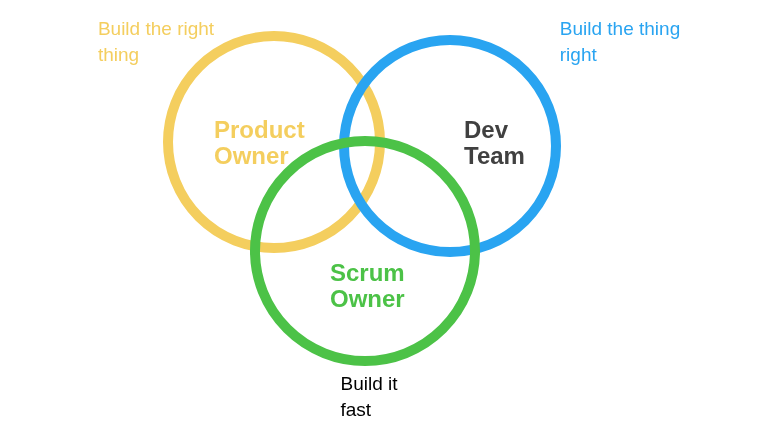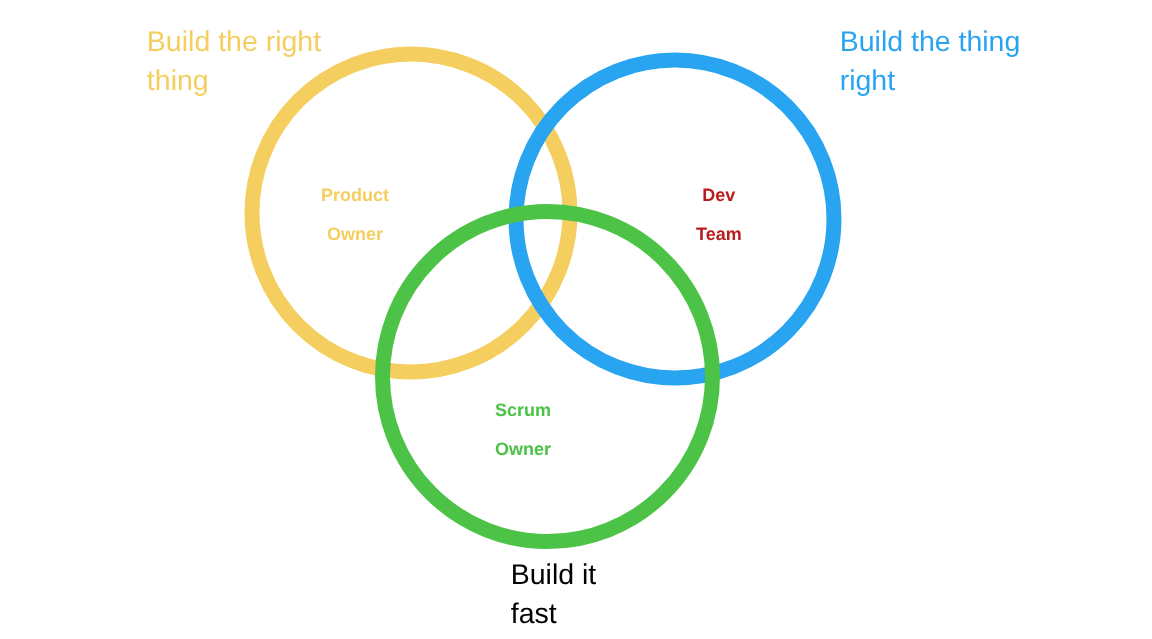--- a/index.html
+++ b/index.html
@@ -22,23 +22,23 @@
     width: 768px;
     height: 426px;
   }
   .venn-text {
     position: absolute;
     white-space: pre-line;
     line-height: 26px;
     user-select: none;
   }
   .venn-label {
-    font-size: 12px;
+    font-size: 24px;
     font-weight: 700;
-    text-align: center;
+    text-align: left;
   }
   .venn-caption {
     font-size: 19px;
     font-weight: 400;
     text-align: left;
     transform: translateX(-50%);
   }
 </style>
 </head>
 <body>
@@ -47,21 +47,21 @@
   <svg class="circles-layer" id="circles-layer" viewBox="0 0 768 426">
       <circle cx="274" cy="142" r="106" fill="none" stroke="#F4CE5E" stroke-width="10"></circle>
       <circle cx="450" cy="146" r="106" fill="none" stroke="#29A4F1" stroke-width="10"></circle>
       <circle cx="365" cy="251" r="110" fill="none" stroke="#4CC247" stroke-width="10"></circle>
     </svg>
   <div id="text-layer">
       <div class="venn-text venn-label" style="left: 214px; top: 117px; color: rgb(244, 206, 94);">Product
 Owner</div>
       <div class="venn-text venn-caption" style="left: 156px; top: 16px; color: rgb(244, 206, 94);">Build the right
 thing</div>
-      <div class="venn-text venn-label" style="left: 464px; top: 117px; color: #b91c1c;">Dev
+      <div class="venn-text venn-label" style="left: 464px; top: 117px; color: #404040;">Dev
 Team</div>
       <div class="venn-text venn-caption" style="left: 589px; top: 16px; color: rgb(41, 164, 241); margin-left: 31px;">Build the thing
 right</div>
       <div class="venn-text venn-label" style="left: 330px; top: 260px; color: rgb(76, 194, 71);">Scrum
 Owner</div>
       <div class="venn-text venn-caption" style="left: 369px; top: 371px; color: #000000;">Build it
 fast</div>
     </div>
 </div>
 

